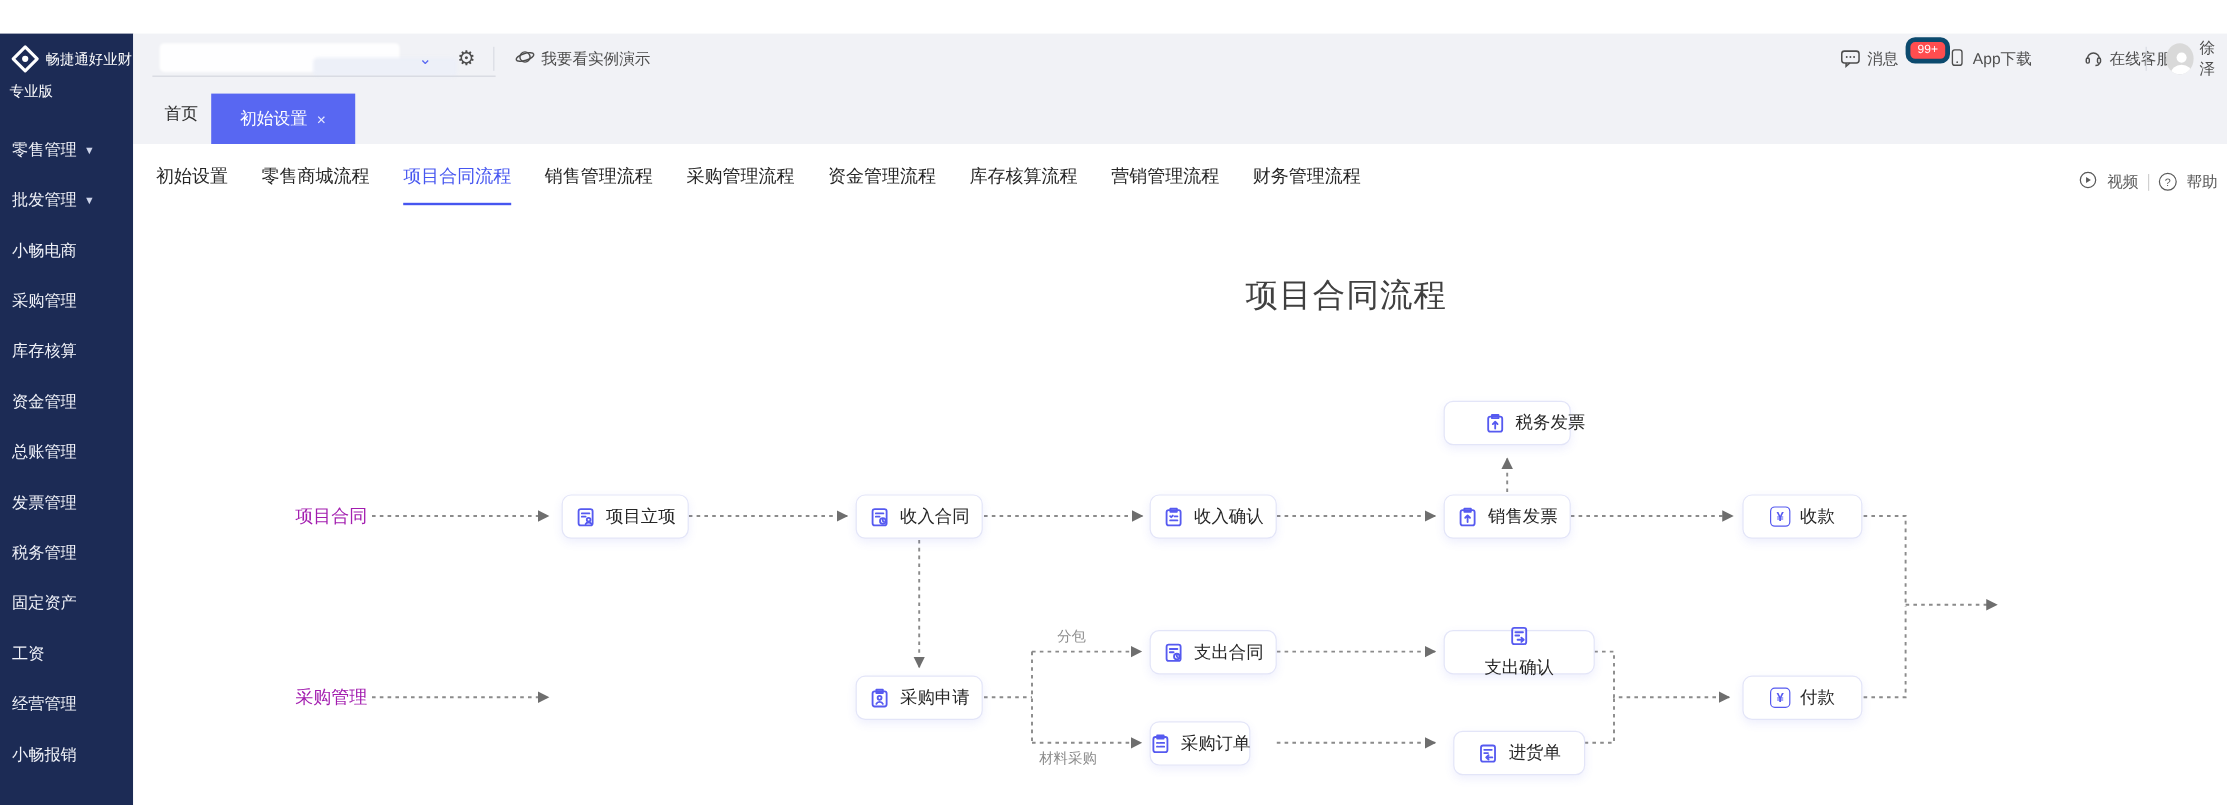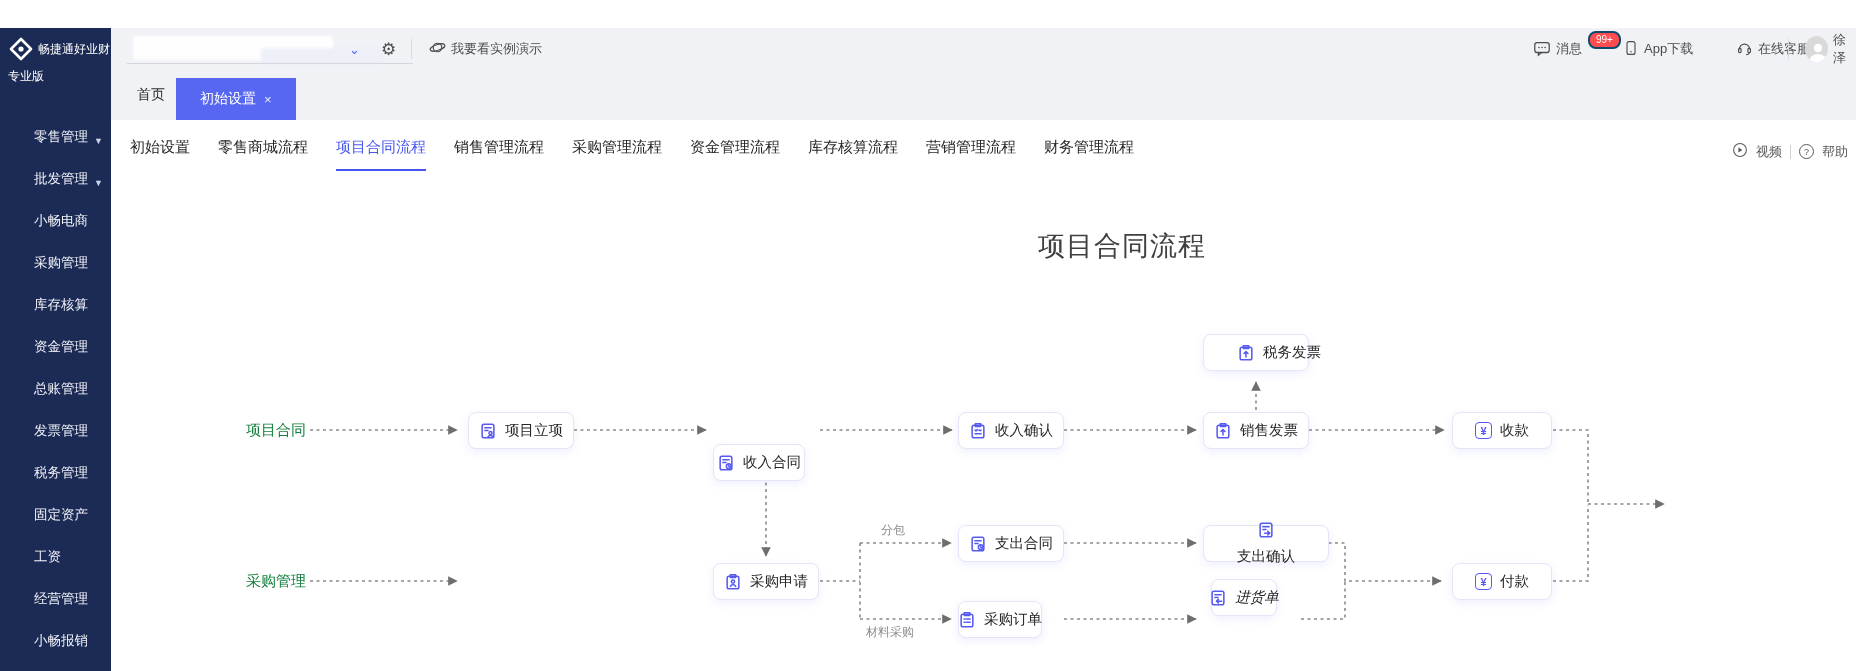--- a/index.html
+++ b/index.html
@@ -11,37 +11,37 @@
   .topstrip { position:absolute; left:0; top:0; width:1856px; height:28px; background:#ffffff; }
 
   
   .sidebar { position:absolute; left:0; top:28px; width:111px; height:643px; background:#1c2b55; }
   .logo-block { position:relative; height:62px; padding:8px 6px 0 8px; }
   .logo-row { display:flex; align-items:center; gap:4px; }
   .logo-mark { width:26px; height:26px; flex:0 0 auto; }
   .brand { color:#fff; font-size:12px; white-space:nowrap; letter-spacing:0; }
   .edition { color:#fff; font-size:12px; margin-top:6px; }
   .side-items { margin-top:14px; }
-  .side-item { height:42px; display:flex; align-items:flex-end; padding-left:34px;
+  .side-item { height:42px; display:flex; align-items:center; padding-left:10px;
     color:#f0f2f8; font-size:13.5px; cursor:pointer; white-space:nowrap; }
   .side-item .caret { font-size:9px; margin-left:6px; color:#cdd4ea; }
 
   
   .header { position:absolute; left:111px; top:28px; width:1745px; height:42px; background:#f1f2f6; }
   .blurblob { position:absolute; left:22px; top:8px; width:200px; height:24px;
     background:rgba(255,255,255,0.92); border-radius:4px; filter:blur(1px); }
   .blurblob2 { position:absolute; left:150px; top:20px; width:120px; height:16px;
     background:rgba(236,239,248,0.95); border-radius:4px; filter:blur(1.5px); }
   .search-underline { position:absolute; left:16px; top:35px; width:286px; height:1px; background:#d4d6de; }
   .hicon { position:absolute; top:0; height:42px; display:flex; align-items:center; gap:5px;
     color:#4d4d4d; font-size:13px; cursor:pointer; }
   .chev { color:#5867f2; font-size:13px; }
   .vdiv { position:absolute; top:11px; width:1px; height:20px; background:#d9dbe3; }
   .badge { position:absolute; left:1477px; top:3px; background:#ff4d4f; color:#fff; font-size:10px;
-    line-height:14px; padding:0 6px; border-radius:8px; border:2px solid #0c4a6e; }
+    line-height:14px; padding:0 6px; border-radius:8px; border:4px solid #0c4a6e; }
   .avatar { width:26px; height:26px; border-radius:50%; background:#d9d9d9; overflow:hidden; position:relative; }
   .avatar svg { position:absolute; left:0; top:2px; }
 
   
   .tabstrip { position:absolute; left:111px; top:70px; width:1745px; height:50px; background:#f1f2f6; }
   .tab-home { position:absolute; left:8px; top:0; height:50px; display:flex; align-items:center;
     padding:0 18px; color:#2b2b2b; font-size:14px; cursor:pointer; }
   .tab-active { position:absolute; left:65px; top:8px; height:42px; background:#5867f2; color:#fff;
     display:flex; align-items:center; gap:8px; padding:0 24px; font-size:14px; cursor:pointer; }
   .tab-close { font-size:13px; color:#e8eaff; cursor:pointer; }
@@ -56,21 +56,21 @@
   .nav-right { position:absolute; right:8px; top:22px; display:flex; align-items:center; gap:8px;
     color:#595959; font-size:13px; }
   .nav-right .circ { width:15px; height:15px; border:1px solid #595959; border-radius:50%;
     display:inline-flex; align-items:center; justify-content:center; font-size:9px; color:#595959; }
   .nav-right .sep { width:1px; height:14px; background:#d0d0d0; }
 
   .flow-title { position:absolute; left:826px; top:108px; width:370px; text-align:center;
     font-size:27px; color:#404040; letter-spacing:1px; }
 
   
-  .rowlabel { position:absolute; font-size:15px; color:#15803d; white-space:nowrap; }
+  .rowlabel { position:absolute; font-size:15px; color:#a21caf; white-space:nowrap; }
   .node { position:absolute; height:37px; background:#fff; border:1px solid #e3e5f8; border-radius:8px;
     display:flex; align-items:center; justify-content:center; gap:8px; font-size:14.5px; color:#262626;
     box-shadow:0 3px 8px rgba(90,100,240,0.10); cursor:pointer; white-space:nowrap; }
   .nicon { width:18px; height:18px; flex:0 0 auto; display:flex; align-items:center; justify-content:center; }
   .nicon svg { width:18px; height:18px; stroke:#565af0; fill:none; stroke-width:1.7;
     stroke-linecap:round; stroke-linejoin:round; }
   .moneyicon { width:17px; height:17px; border:1.7px solid #565af0; border-radius:4px; color:#565af0;
     font-size:11px; font-weight:bold; display:flex; align-items:center; justify-content:center; }
   .edgelabel { position:absolute; font-size:12px; color:#8c8c8c; white-space:nowrap; }
   svg.wires { position:absolute; left:0; top:0; pointer-events:none; }
@@ -286,21 +286,21 @@
       <span class="nicon">
           <svg viewBox="0 0 20 20">
             <rect x="3.5" y="2.5" width="13" height="15" rx="2"></rect>
             <path d="M6.5 6.5 H13.5 M6.5 9.5 H10"></path>
             <circle cx="12.8" cy="12.3" r="1.7"></circle>
             <path d="M10 16.5 a3 2.5 0 0 1 5.6 0"></path>
           </svg>
         </span>
       <span>项目立项</span>
     </div>
-    <div class="node" style="left:602px; top:292px; width:92px;margin-top:32px;">
+    <div class="node" style="left:602px; top:292px; width:106px;">
       <span class="nicon">
           <svg viewBox="0 0 20 20">
             <rect x="3.5" y="2.5" width="13" height="15" rx="2"></rect>
             <path d="M6.5 6.5 H13.5 M6.5 9.5 H10"></path>
             <circle cx="13" cy="13.5" r="2.6"></circle>
             <path d="M13 12.2 V13.5 L14 14.2"></path>
           </svg>
         </span>
       <span>收入合同</span>
     </div>
@@ -373,21 +373,21 @@
     <div class="node" style="left:847px; top:481px; width:84px;">
       <span class="nicon">
           <svg viewBox="0 0 20 20">
             <rect x="3.5" y="3.5" width="13" height="14" rx="2"></rect>
             <path d="M7 2 H13 V5 H7 Z"></path>
             <path d="M6.8 9 H8 M9.5 9 H13.5 M6.8 12.5 H8 M9.5 12.5 H13.5"></path>
           </svg>
         </span>
       <span>采购订单</span>
     </div>
-    <div class="node" style="left:1100px; top:459px; width:66px;font-style:italic;">
+    <div class="node" style="left:1100px; top:489px; width:110px;">
       <span class="nicon">
           <svg viewBox="0 0 20 20">
             <rect x="3.5" y="2.5" width="13" height="15" rx="2"></rect>
             <path d="M6.5 6.5 H13.5 M6.5 9.5 H10"></path>
             <path d="M14 13.5 H8.5 M10.5 11.5 L8.3 13.5 L10.5 15.5"></path>
           </svg>
         </span>
       <span>进货单</span>
     </div>
     <div class="node" style="left:1341px; top:443px; width:100px;">

